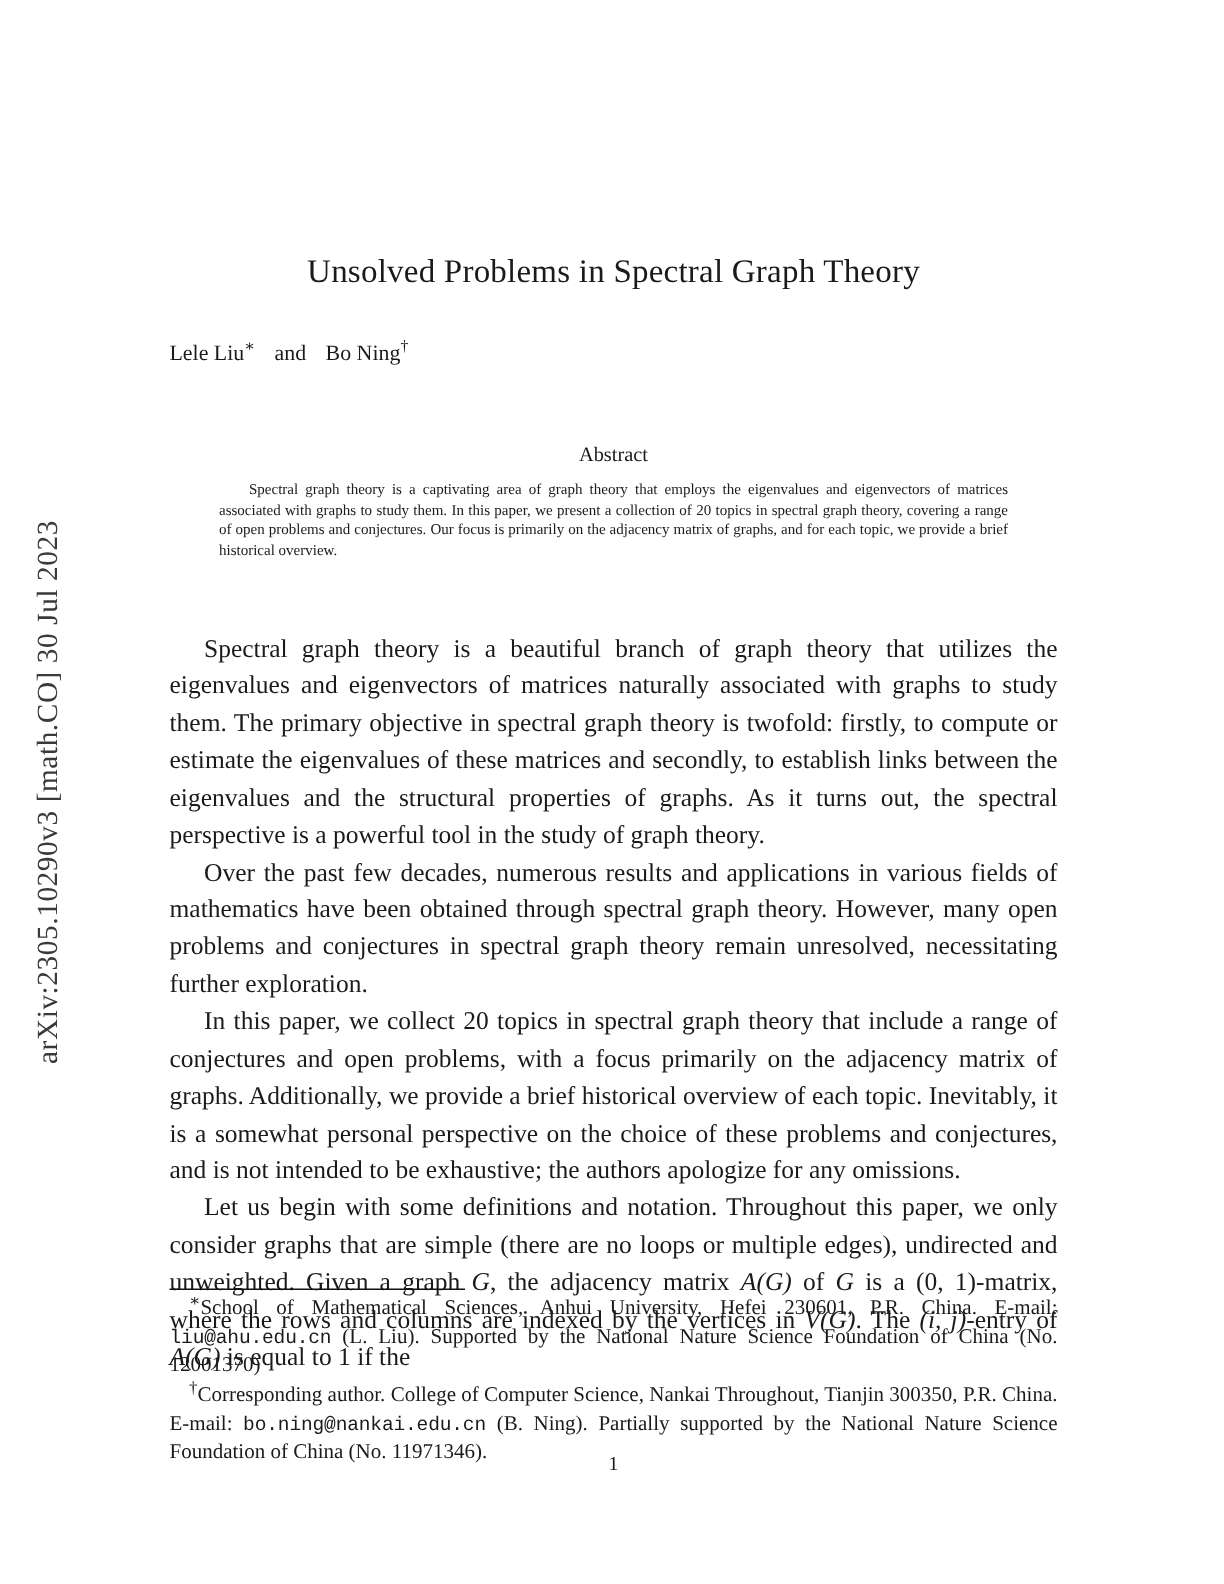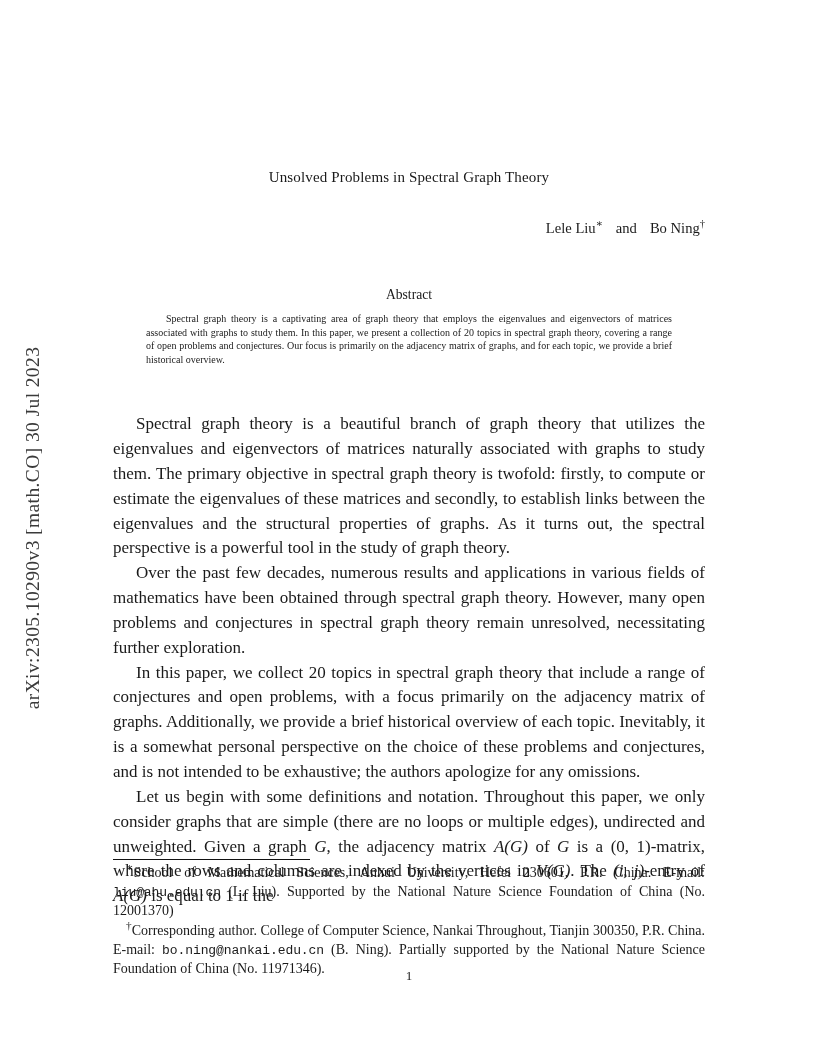--- a/index.html
+++ b/index.html
@@ -45,30 +45,30 @@
     width: 592px;
     height: 1056px;
   }
 
   
   #title-block {
     margin-top: 168px;
     text-align: center;
   }
   #paper-title {
-    font-size: 15px;
+    font-size: 22px;
     font-weight: normal;
     letter-spacing: 0.15px;
     margin: 0;
     line-height: 1.2;
   }
   #author-line {
     margin-top: 34px;
     font-size: 14.6px;
-    text-align: right;
+    text-align: left;
   }
   #author-line .author-name {
     white-space: nowrap;
   }
   #author-line .conj {
     display: inline-block;
     padding: 0 13px;
   }
   sup.fnmark {
     font-size: 0.72em;

